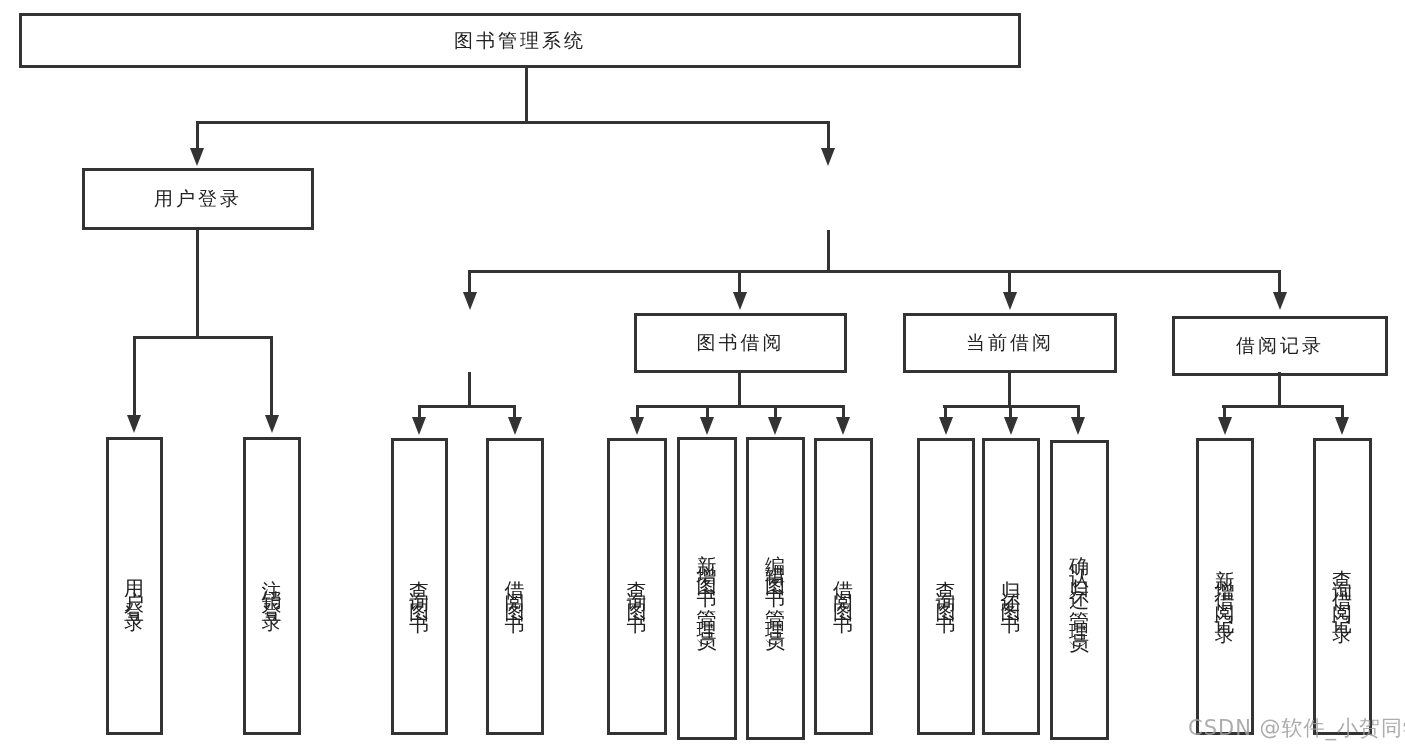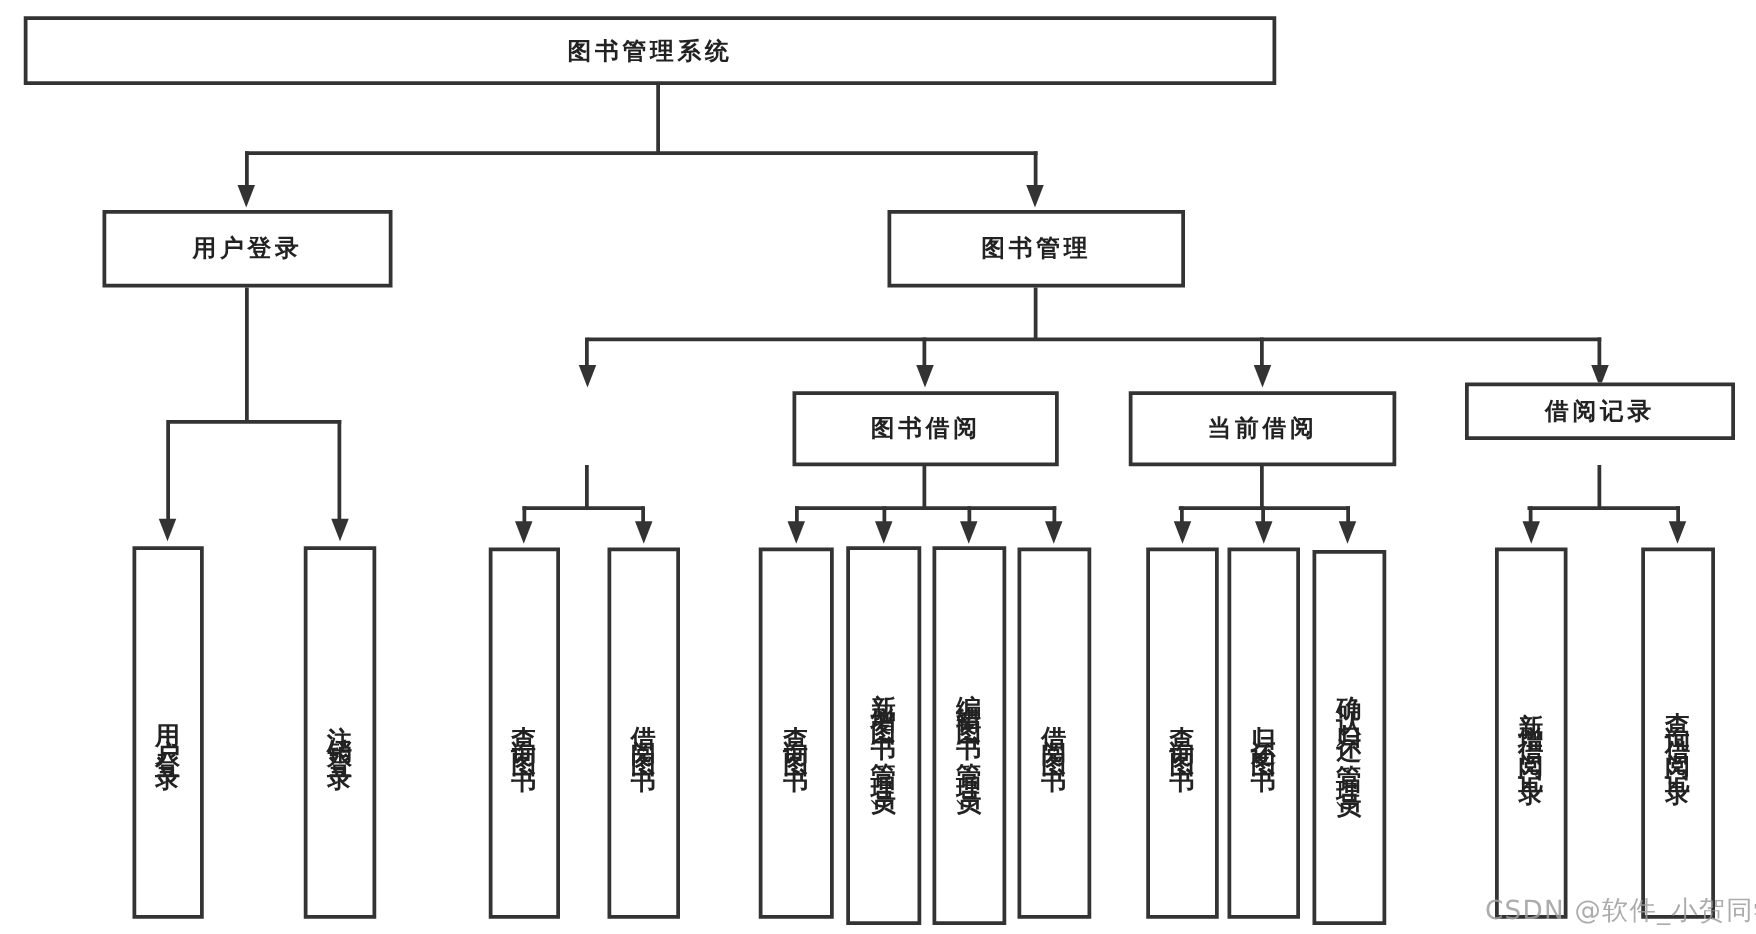--- a/index.html
+++ b/index.html
@@ -14,21 +14,20 @@
   }
   .box {
     position: absolute;
     box-sizing: border-box;
     border: 3px solid #333333;
     background: #ffffff;
     display: flex;
     align-items: center;
     justify-content: center;
     text-align: center;
-    font-weight: bold;
   }
   .hbox {
     font-size: 19px;
     letter-spacing: 3px;
     white-space: nowrap;
   }
   .vbox {
     writing-mode: vertical-rl;
     text-orientation: mixed;
     font-size: 20px;
@@ -66,21 +65,20 @@
   <div class="box hbox" style="left:19px;top:13px;width:1002px;height:55px">图书管理系统</div>
 
   <div class="ln" style="left:525px;top:66px;width:3px;height:58px"></div>
   <div class="ln" style="left:196px;top:121px;width:634px;height:3px"></div>
   <div class="ln" style="left:196px;top:121px;width:3px;height:30px"></div>
   <div class="ln" style="left:827px;top:121px;width:3px;height:30px"></div>
   <div class="arrow" style="left:190px;top:148px"></div>
   <div class="arrow" style="left:821px;top:148px"></div>
 
   <div class="box hbox" style="left:82px;top:168px;width:232px;height:62px">用户登录</div>
-  <div class="box hbox" style="left:710px;top:168px;width:238px;height:62px">图书管理</div>
 
   <div class="ln" style="left:196px;top:230px;width:3px;height:108px"></div>
   <div class="ln" style="left:134px;top:336px;width:139px;height:3px"></div>
   <div class="ln" style="left:133px;top:336px;width:3px;height:82px"></div>
   <div class="ln" style="left:270px;top:336px;width:3px;height:82px"></div>
   <div class="arrow" style="left:127px;top:415px"></div>
   <div class="arrow" style="left:265px;top:415px"></div>
 
   <div class="box vbox" style="left:106px;top:437px;width:57px;height:298px">用户登录</div>
   <div class="box vbox" style="left:243px;top:437px;width:58px;height:298px">注销登录</div>
@@ -91,21 +89,21 @@
   <div class="ln" style="left:738px;top:270px;width:3px;height:24px"></div>
   <div class="ln" style="left:1008px;top:270px;width:3px;height:24px"></div>
   <div class="ln" style="left:1278px;top:270px;width:3px;height:24px"></div>
   <div class="arrow" style="left:463px;top:292px"></div>
   <div class="arrow" style="left:733px;top:292px"></div>
   <div class="arrow" style="left:1003px;top:292px"></div>
   <div class="arrow" style="left:1273px;top:292px"></div>
 
   <div class="box hbox" style="left:634px;top:313px;width:213px;height:60px">图书借阅</div>
   <div class="box hbox" style="left:903px;top:313px;width:214px;height:60px">当前借阅</div>
-  <div class="box hbox" style="left:1172px;top:306px;width:216px;height:46px">借阅记录</div>
+  <div class="box hbox" style="left:1172px;top:316px;width:216px;height:60px">借阅记录</div>
 
   <div class="ln" style="left:468px;top:372px;width:3px;height:35px"></div>
   <div class="ln" style="left:418px;top:405px;width:97px;height:3px"></div>
   <div class="ln" style="left:418px;top:405px;width:3px;height:14px"></div>
   <div class="ln" style="left:513px;top:405px;width:3px;height:14px"></div>
   <div class="arrow" style="left:412px;top:417px"></div>
   <div class="arrow" style="left:508px;top:417px"></div>
 
   <div class="box vbox" style="left:391px;top:438px;width:57px;height:297px">查询图书</div>
   <div class="box vbox" style="left:486px;top:438px;width:58px;height:297px">借阅图书</div>

